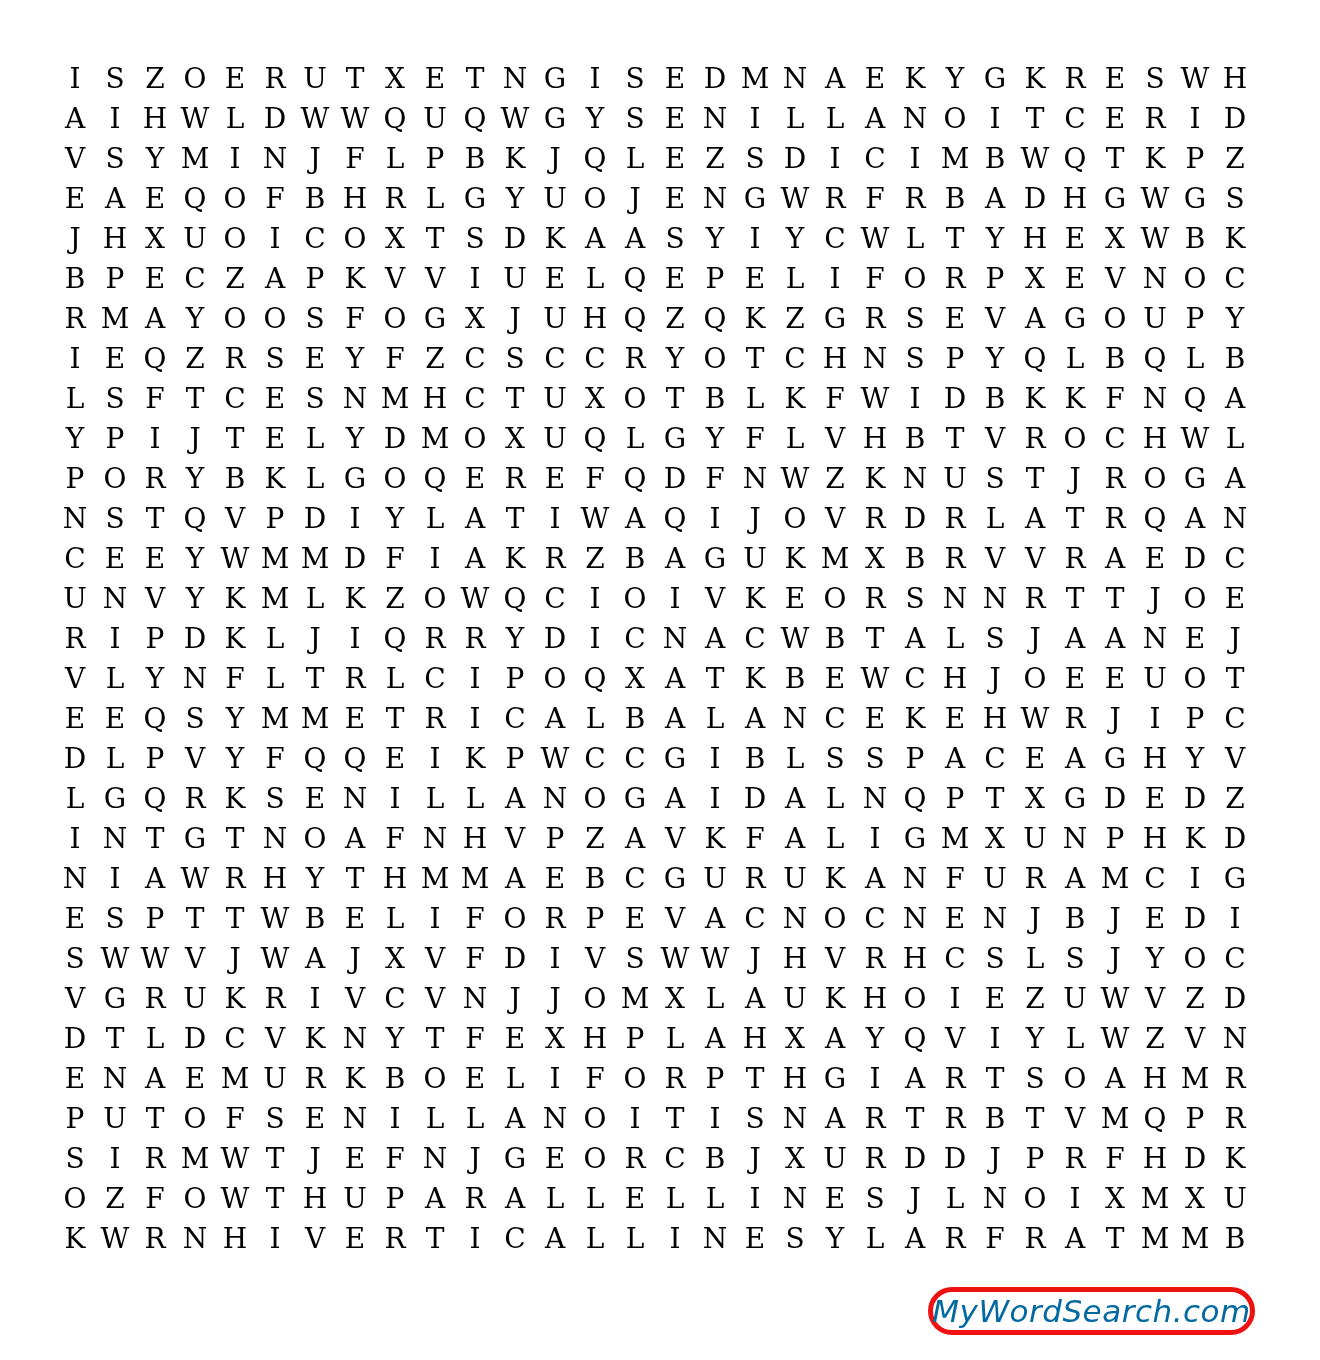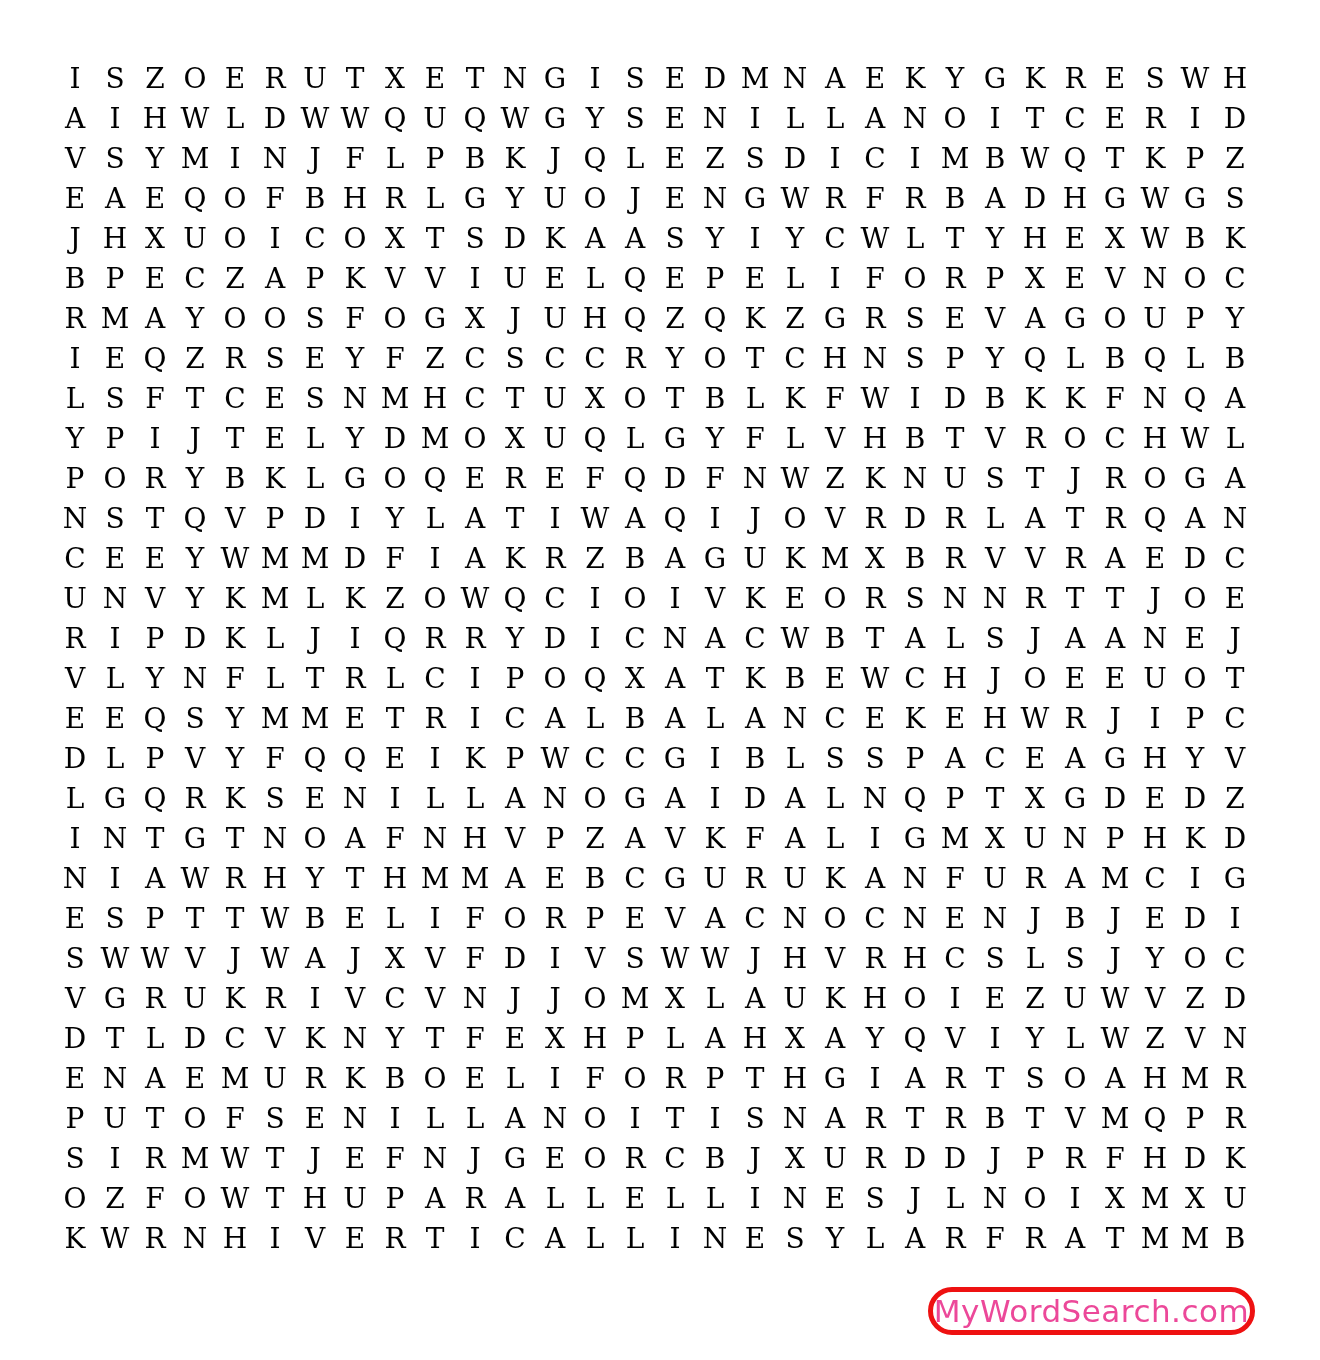--- a/index.html
+++ b/index.html
@@ -958,15 +958,15 @@
       <span class="cell">R</span>
       <span class="cell">F</span>
       <span class="cell">R</span>
       <span class="cell">A</span>
       <span class="cell">T</span>
       <span class="cell">M</span>
       <span class="cell">M</span>
       <span class="cell">B</span>
     </div>
   <div class="logo" id="logo" style="border-color: rgb(238, 17, 17);">
-    <span style="color: #ec4899;">MyWordSearch.com</span>
+    <span style="color: #0369a1; font-style: italic;">MyWordSearch.com</span>
   </div>
 </div>
 
 </body></html>

